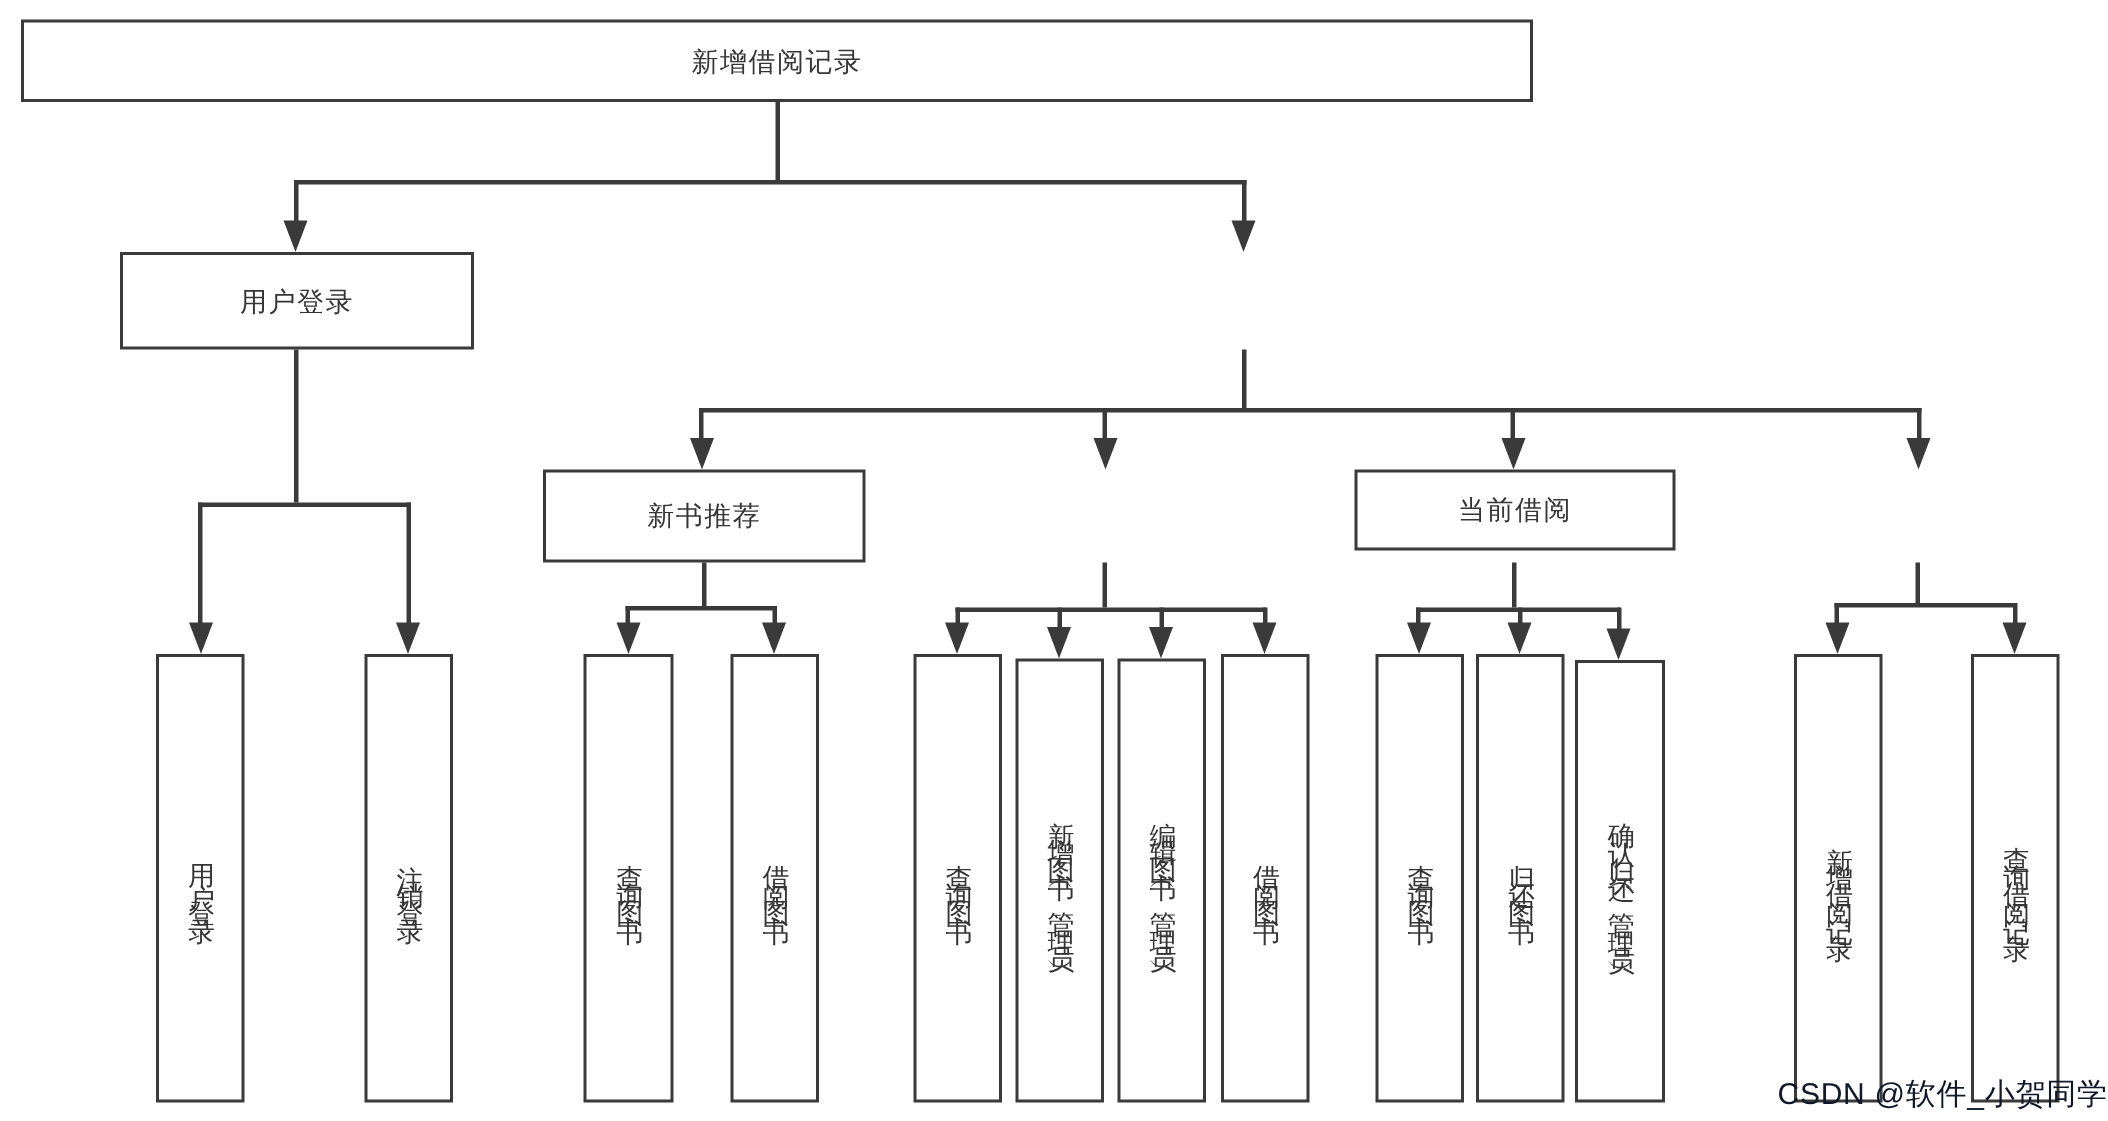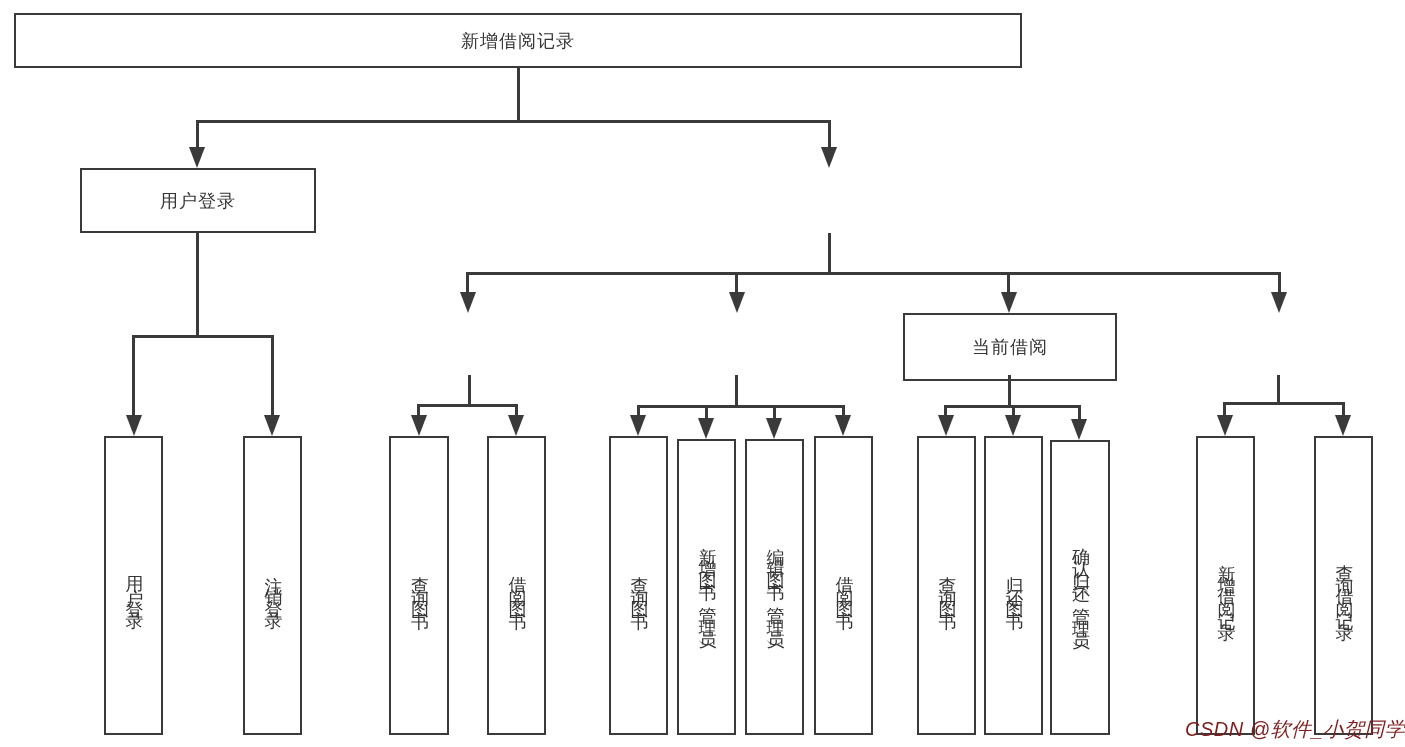--- a/index.html
+++ b/index.html
@@ -18,21 +18,21 @@
   }
   .vline{position:absolute;width:3px;background:#3a3a3a;}
   .hline{position:absolute;height:3px;background:#3a3a3a;}
   .arrow{
     position:absolute;width:0;height:0;
     border-left:8px solid transparent;border-right:8px solid transparent;
     border-top:21px solid #3a3a3a;
   }
   .watermark{
     position:absolute;left:1185px;top:716px;z-index:5;
-    font-size:20px;color:#7f1d1d;white-space:nowrap;letter-spacing:0.5px;font-style:italic;
+    font-size:20px;color:#0f172a;white-space:nowrap;letter-spacing:0.5px;
   }
 </style>
 </head>
 <body>
 
 <div id="canvas">
 
   <div class="box h" style="left:14px;top:13px;width:1008px;height:55px;">新增借阅记录</div>
 
   <div class="vline" style="left:517px;top:68px;height:52px;"></div>
@@ -55,21 +55,22 @@
   <div class="hline" style="left:466px;top:272px;width:815px;"></div>
   <div class="vline" style="left:466px;top:272px;height:23px;"></div>
   <div class="arrow" style="left:460px;top:292px;"></div>
   <div class="vline" style="left:735px;top:272px;height:23px;"></div>
   <div class="arrow" style="left:729px;top:292px;"></div>
   <div class="vline" style="left:1007px;top:272px;height:23px;"></div>
   <div class="arrow" style="left:1001px;top:292px;"></div>
   <div class="vline" style="left:1278px;top:272px;height:23px;"></div>
   <div class="arrow" style="left:1271px;top:292px;"></div>
 
-  <div class="box h" style="left:903px;top:313px;width:214px;height:68px;">当前借阅</div>
+  <div class="box h" style="left:362px;top:313px;width:215px;height:62px;">新书推荐</div>
+  <div class="box h" style="left:903px;top:313px;width:214px;height:54px;">当前借阅</div>
 
   <div class="vline" style="left:468px;top:375px;height:29px;"></div>
   <div class="hline" style="left:417px;top:404px;width:101px;"></div>
   <div class="vline" style="left:417px;top:404px;height:14px;"></div>
   <div class="arrow" style="left:411px;top:415px;"></div>
   <div class="vline" style="left:515px;top:404px;height:14px;"></div>
   <div class="arrow" style="left:508px;top:415px;"></div>
 
   <div class="vline" style="left:735px;top:375px;height:30px;"></div>
   <div class="hline" style="left:637px;top:405px;width:207px;"></div>

